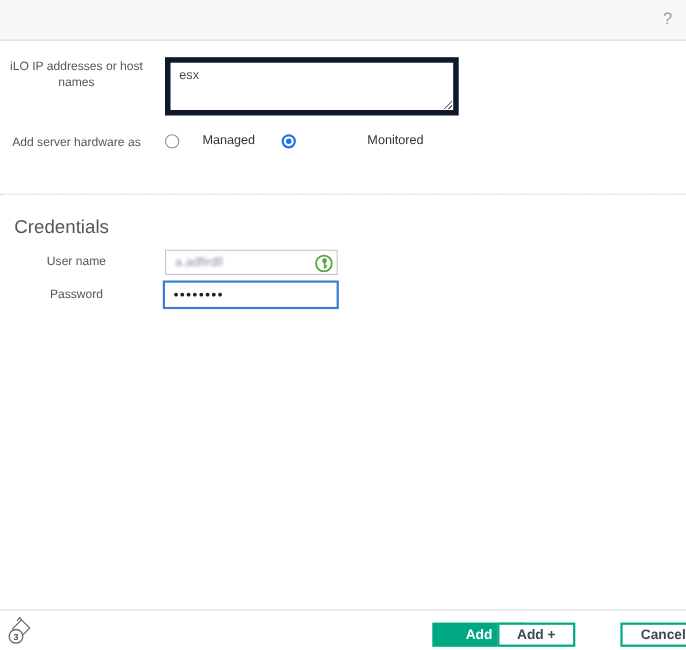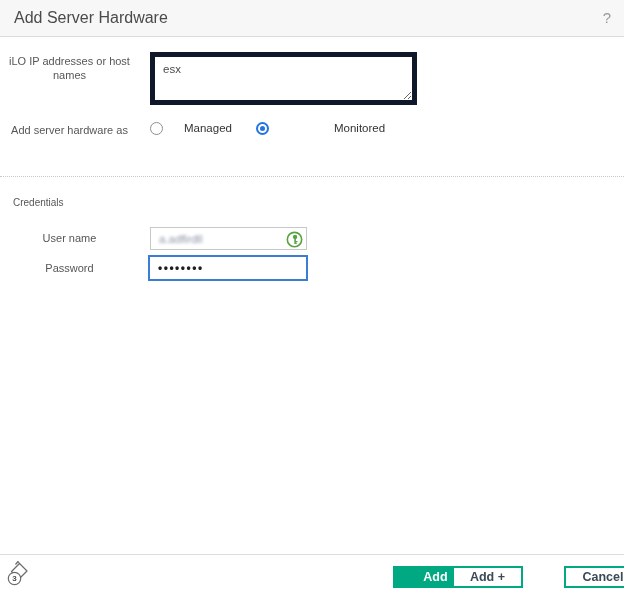--- a/index.html
+++ b/index.html
@@ -66,21 +66,21 @@
 
   
   .dotted-rule {
     position:absolute; left:0; right:0; top:176px;
     border-top:1px dotted #c9c9c9;
   }
 
   
   .cred-title {
     position:absolute; left:13px; top:197px;
-    font-size:10px; color:#565656;
+    font-size:17px; color:#565656;
   }
   .text-field {
     position:absolute; background:#fff;
     display:flex; align-items:center;
   }
   .username-field {
     left:150px; top:227px; width:157px; height:23px;
     border:1px solid #c8c8c8;
   }
   .username-text {
@@ -120,21 +120,20 @@
   .btn-outline {
     background:#ffffff; border:2px solid #01a982; color:#3b4a56;
   }
   .btn-add-plus { left:452px; width:71px; }
   .btn-cancel  { left:533px; width:78px;margin-left:31px; }
 </style>
 </head>
 <body>
 
 <div class="header">
-  <div class="title">Add Server Hardware</div>
   <div class="help">?</div>
 </div>
 
 <div class="flabel" style="top:54px;">iLO IP addresses or host names</div>
 <textarea class="ilo-textarea" style="">esx</textarea>
 
 <div class="flabel" style="top:123px;">Add server hardware as</div>
 <div class="radio-row">
   <div class="radio-opt">
     <span class="radio-circle"></span>

